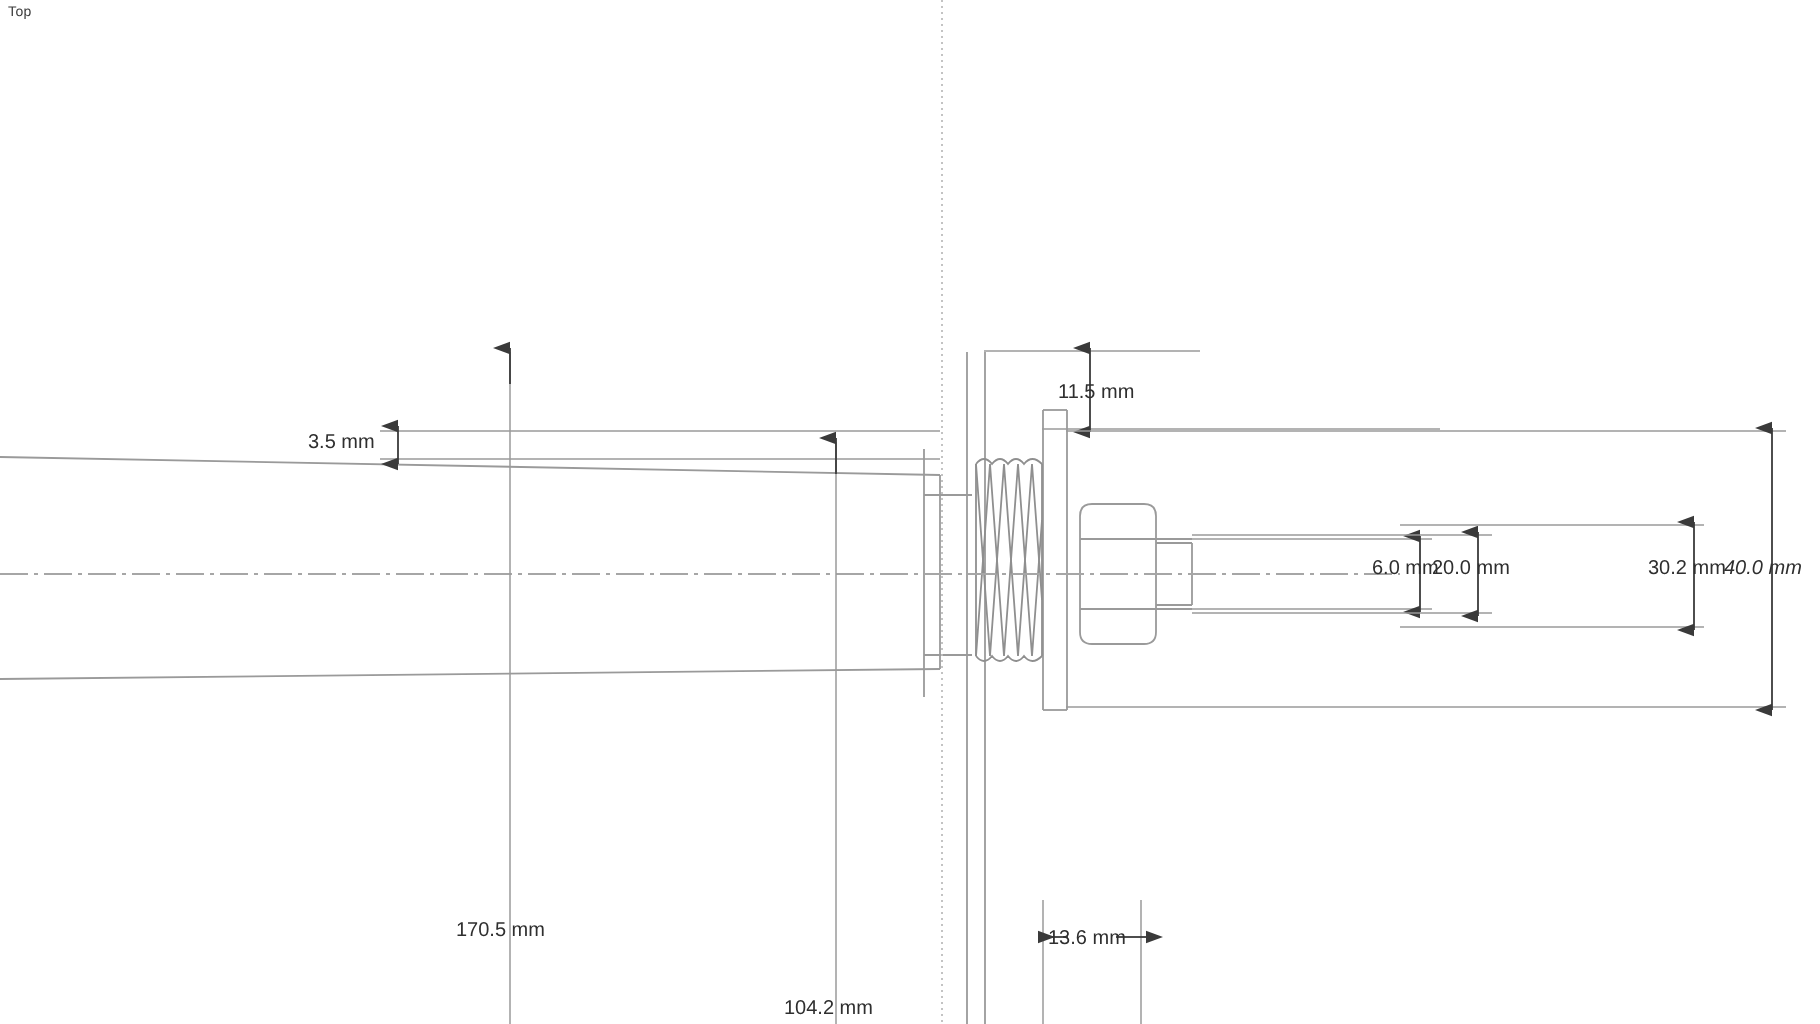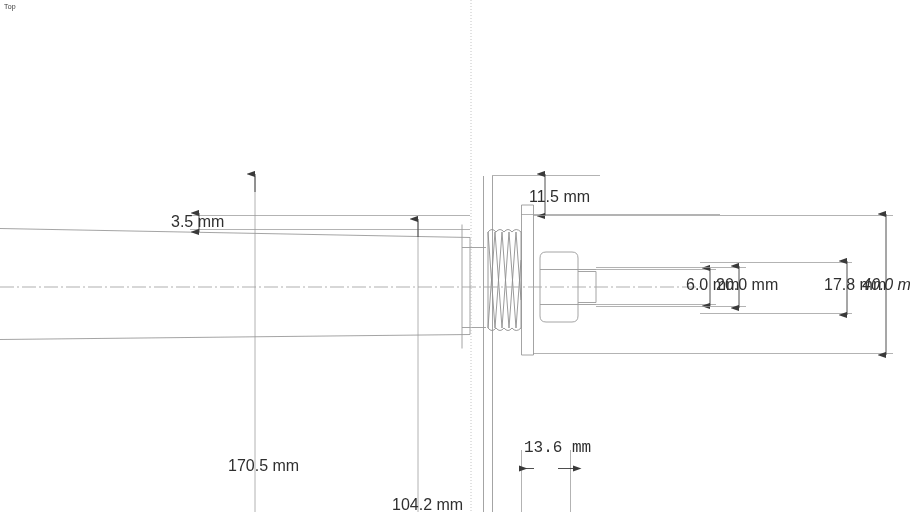--- a/index.html
+++ b/index.html
@@ -11,21 +11,21 @@
   #stage{position:relative;width:910px;height:512px;background:#fff;}
   #view-label{
     position:absolute;left:4px;top:2px;
     font-size:7px;line-height:9px;color:#3a3a3a;
     letter-spacing:0.2px;
     white-space:nowrap;
   }
   svg#drawing{position:absolute;left:0;top:0;width:910px;height:512px;display:block;}
   .dim-text{
     position:absolute;
-    font-size:16px;line-height:12px;
+    font-size:10px;line-height:12px;
     color:#2f2f2f;
     white-space:nowrap;
   }
 </style>
 </head>
 <body>
 
 <div id="stage">
 
   <div id="view-label">Top</div>
@@ -129,23 +129,23 @@
       <path d="M418,237 L418,219" stroke="#3a3a3a" stroke-width="0.9" marker-end="url(#arrUp)"></path>
 
       <path d="M521.5,450 L521.5,512"></path>
       <path d="M570.5,450 L570.5,512"></path>
       <path d="M534,468.5 L519,468.5" stroke="#3a3a3a" stroke-width="0.9" marker-end="url(#arrL)"></path>
       <path d="M558,468.5 L573,468.5" stroke="#3a3a3a" stroke-width="0.9" marker-end="url(#arrR)"></path>
 
     </g>
   </svg>
 
-  <div class="dim-text" style="left:171px;top:216px;text-align:center;">3.5 mm</div>
+  <div class="dim-text" style="left:154px;top:216px;text-align:center;">3.5 mm</div>
   <div class="dim-text" style="left:529px;top:191px;">11.5 mm</div>
   <div class="dim-text" style="left:686px;top:279px;">6.0 mm</div>
   <div class="dim-text" style="left:716px;top:279px;">20.0 mm</div>
-  <div class="dim-text" style="left:824px;top:279px;">17.8 mm</div>
+  <div class="dim-text" style="left:824px;top:279px;">30.2 mm</div>
   <div class="dim-text" style="left:862px;top:279px;font-style:italic;">40.0 mm</div>
   <div class="dim-text" style="left:228px;top:460px;">170.5 mm</div>
   <div class="dim-text" style="left:392px;top:499px;">104.2 mm</div>
-  <div class="dim-text" style="left:524px;top:442px;font-family:Liberation Mono, monospace;">13.6 mm</div>
+  <div class="dim-text" style="left:524px;top:464px;">13.6 mm</div>
 
 </div>
 
 </body></html>

